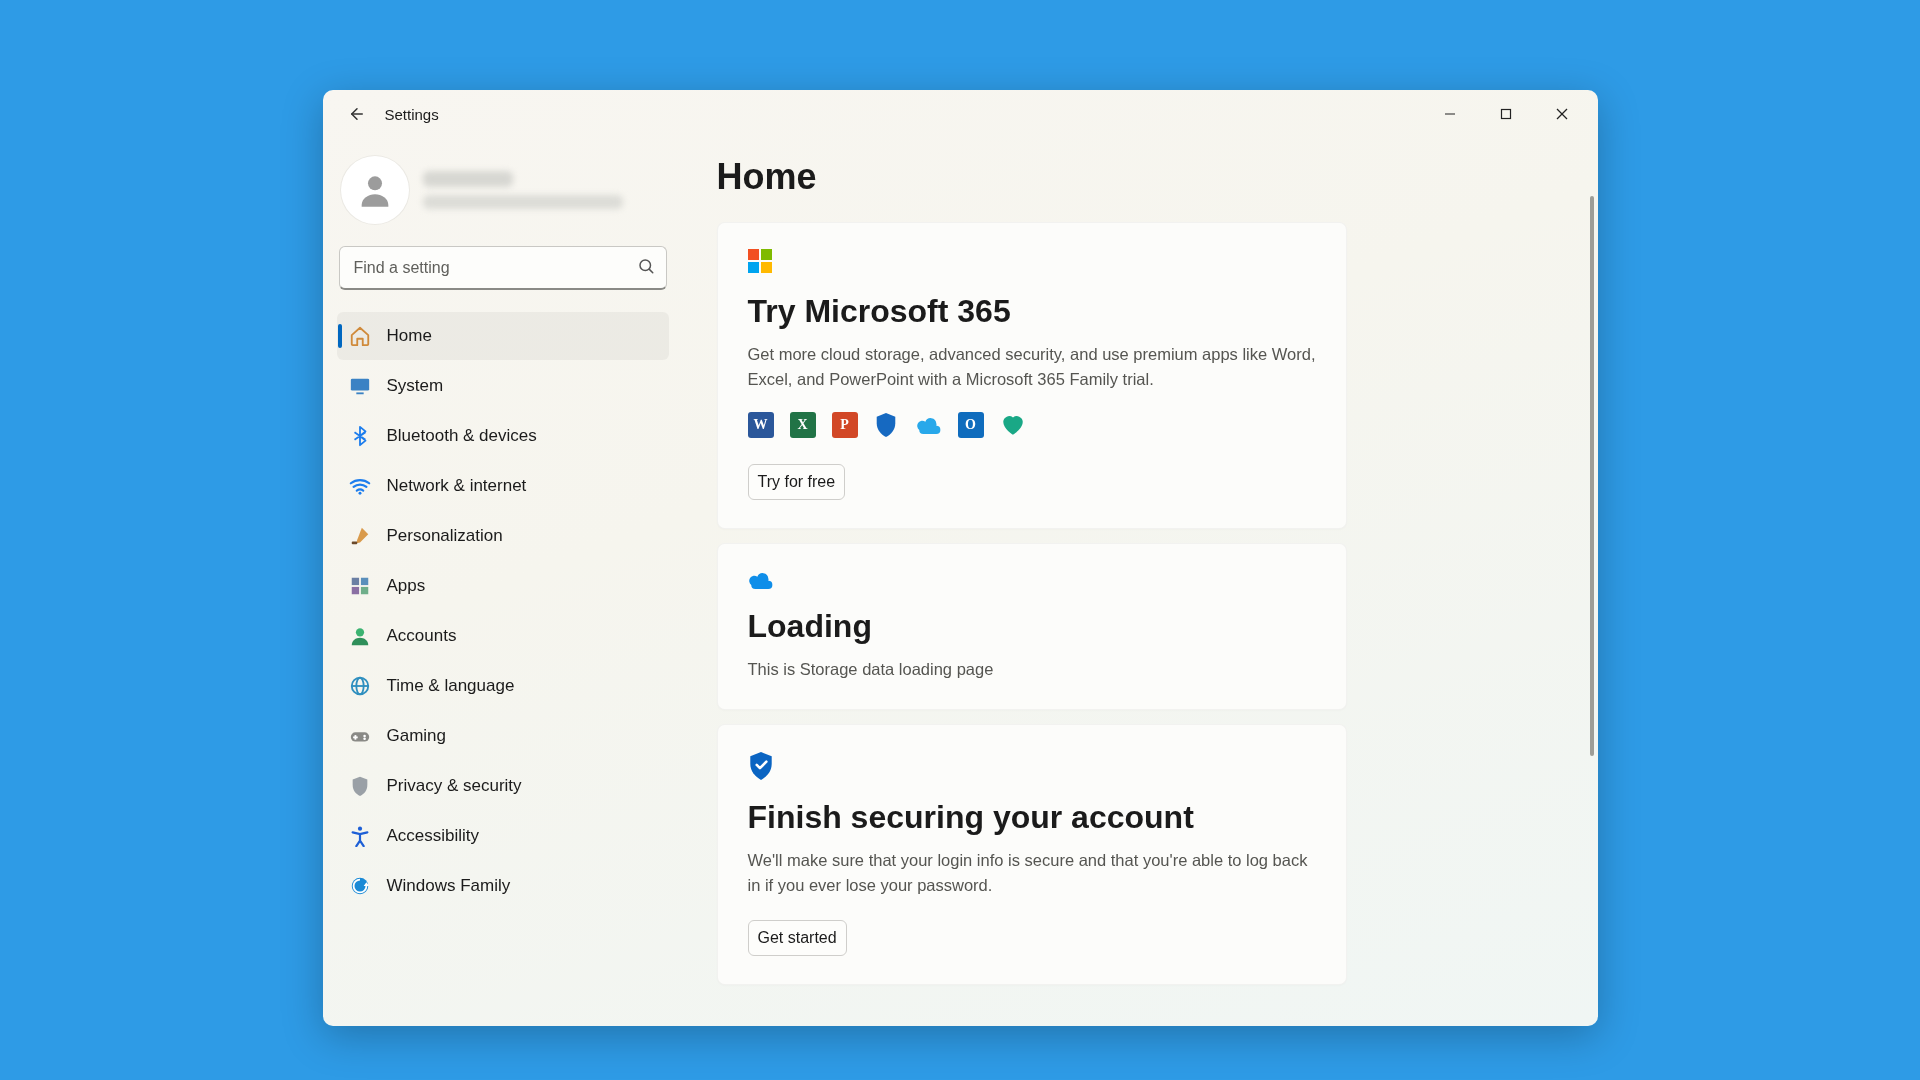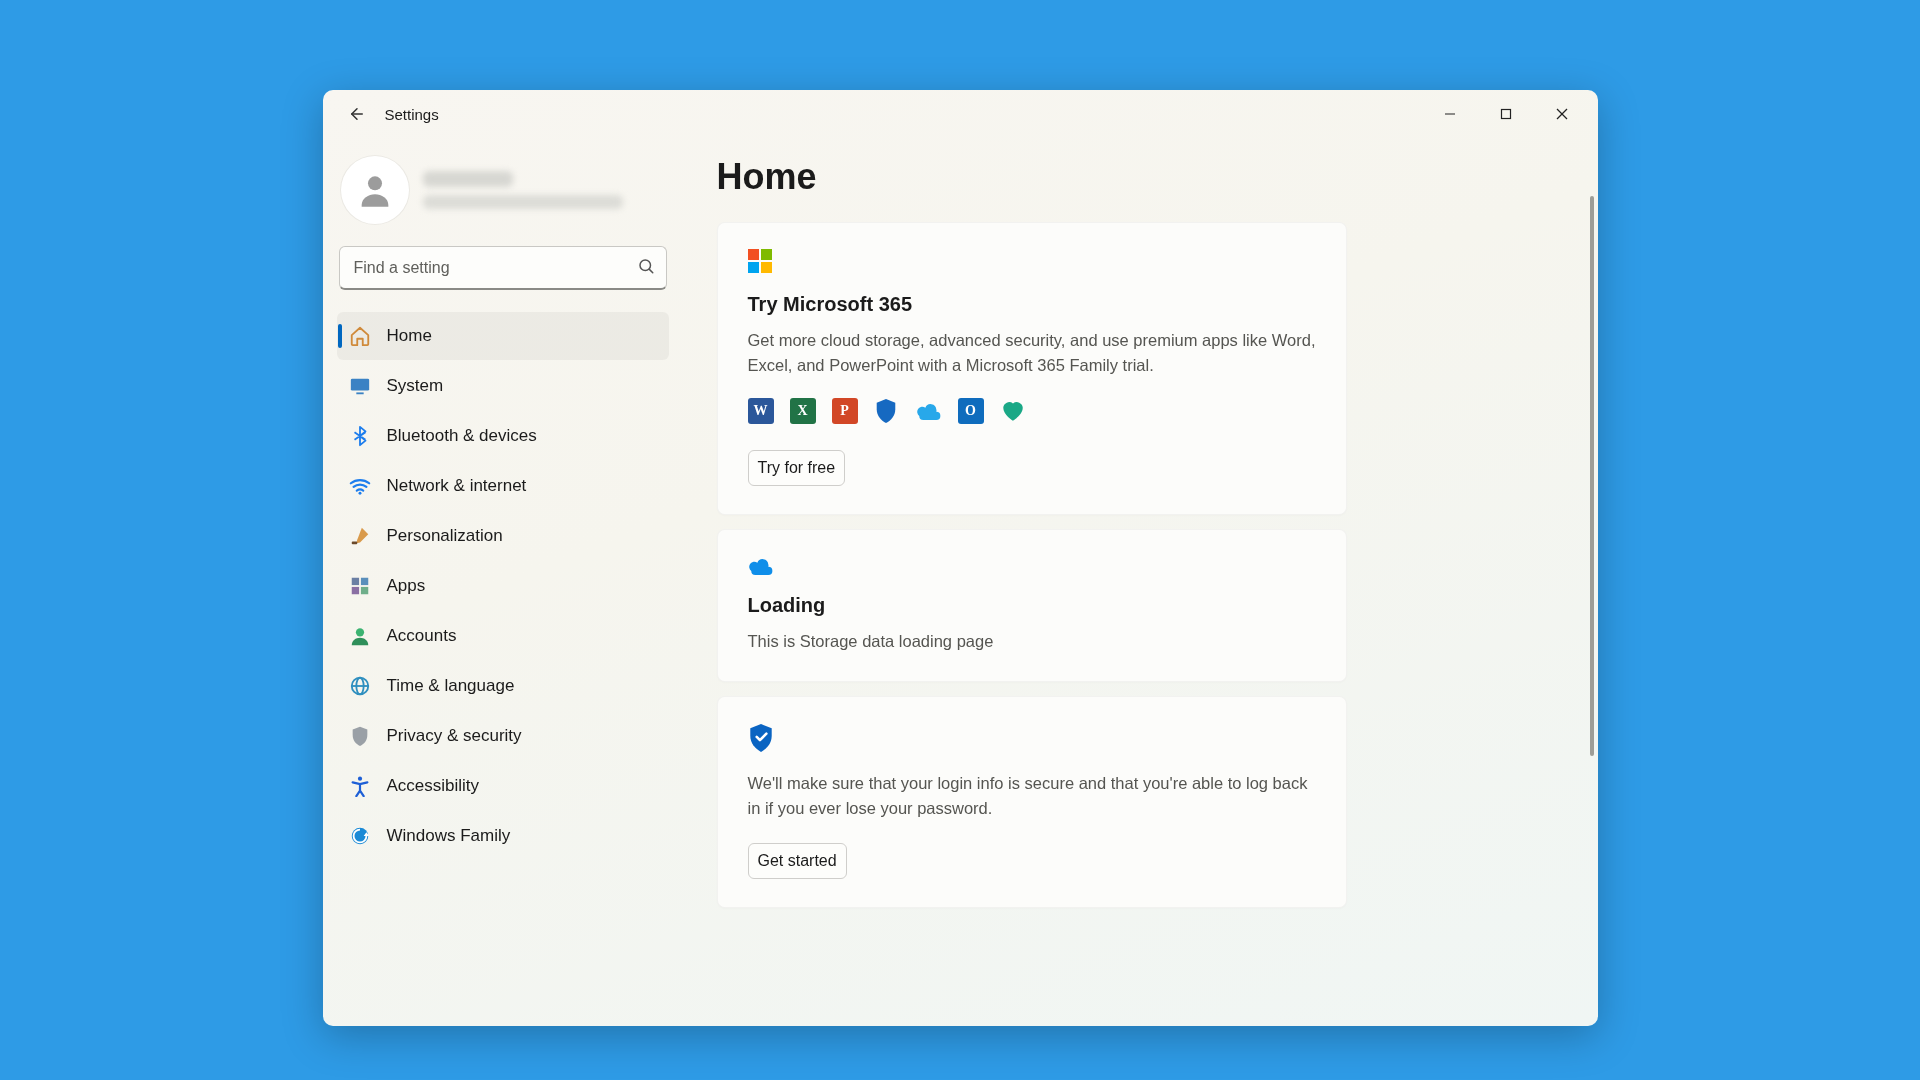--- a/index.html
+++ b/index.html
@@ -72,21 +72,21 @@
   }
   .nav-icon { width:22px; height:22px; display:flex; align-items:center; justify-content:center; flex-shrink:0; }
   .content { flex:1; padding: 16px 34px 0 34px; overflow:hidden; position:relative; }
   .page-title { font-size: 36px; font-weight:600; color:#1b1b1b; margin: 2px 0 24px 0; }
   .cards { display:flex; flex-direction:column; gap:14px; max-width: 630px; }
   .card {
     background: #fcfcfa; border: 1px solid rgba(0,0,0,0.04);
     border-radius: 8px; padding: 26px 30px 28px 30px;
     box-shadow: 0 1px 2px rgba(0,0,0,0.02);
   }
-  .card-title { font-size: 20px; font-weight:600; color:#1b1b1b; margin-bottom:12px; }
+  .card-title { font-size: 32px; font-weight:600; color:#1b1b1b; margin-bottom:12px; }
   .card-desc { font-size: 16.5px; color:#555551; line-height:1.5; }
   .app-row { display:flex; gap:16px; margin:20px 0 26px 0; }
   .app-tile { width:26px; height:26px; border-radius:3px; }
   .btn {
     display:inline-block; padding: 8px 9px; font-size:16px;
     background:#fdfdfb; border:1px solid #cfcecb; border-radius:6px; cursor:pointer;
     color:#1b1b1b;
   }
   .ms-logo { width:26px; height:26px; margin-bottom: 18px; }
   .ms-logo div { position:absolute; width:11px; height:11px; }
@@ -227,20 +227,32 @@
           </div>
           <div class="nav-item">
             <span class="nav-icon">
               <svg width="22" height="22" viewBox="0 0 24 24">
                 <circle cx="12" cy="12" r="9" fill="none" stroke="#2f8fbf" stroke-width="2"></circle>
                 <ellipse cx="12" cy="12" rx="4" ry="9" fill="none" stroke="#2f8fbf" stroke-width="2"></ellipse>
                 <line x1="3" y1="12" x2="21" y2="12" stroke="#2f8fbf" stroke-width="2"></line>
               </svg>
             </span>
             <span>Time &amp; language</span>
+          </div>
+          <div class="nav-item">
+            <span class="nav-icon">
+              <svg width="22" height="22" viewBox="0 0 24 24">
+                <rect x="2" y="8" width="20" height="10" rx="5" fill="#8a8a86"></rect>
+                <circle cx="17" cy="12" r="1.4" fill="#fff"></circle>
+                <circle cx="17" cy="15" r="1.4" fill="#fff"></circle>
+                <rect x="6" y="11" width="2" height="5" fill="#fff"></rect>
+                <rect x="4.5" y="12.5" width="5" height="2" fill="#fff"></rect>
+              </svg>
+            </span>
+            <span>Gaming</span>
           </div>
           <div class="nav-item">
             <span class="nav-icon">
               <svg width="22" height="22" viewBox="0 0 24 24">
                 <path d="M12 2l8 3v6c0 6-3.8 10-8 12-4.2-2-8-6-8-12V5z" fill="#9aa0a6"></path>
               </svg>
             </span>
             <span>Privacy &amp; security</span>
           </div>
           <div class="nav-item">
@@ -314,20 +326,21 @@
           <div class="card-desc">This is Storage data loading page</div>
         </div>
 
         <div class="card">
           <div class="shield-icon-lg">
             <svg width="26" height="30" viewBox="0 0 24 28" fill="#0a64c2">
                 <path d="M12 1l10 4v7c0 7-4.5 12-10 15C6.5 24 2 19 2 12V5l10-4z"></path>
                 <path d="M8 13l3 3 6-6" fill="none" stroke="#fff" stroke-width="2.4" stroke-linecap="round" stroke-linejoin="round"></path>
               </svg>
           </div>
+          <div class="card-title">Finish securing your account</div>
           <div class="card-desc">We'll make sure that your login info is secure and that you're able to log back in if you ever lose your password.</div>
           <div style="height:22px"></div>
           <button class="btn">Get started</button>
         </div>
 
       </div>
 
       <div class="scroll-track">
         <div class="scroll-thumb"></div>
       </div>

